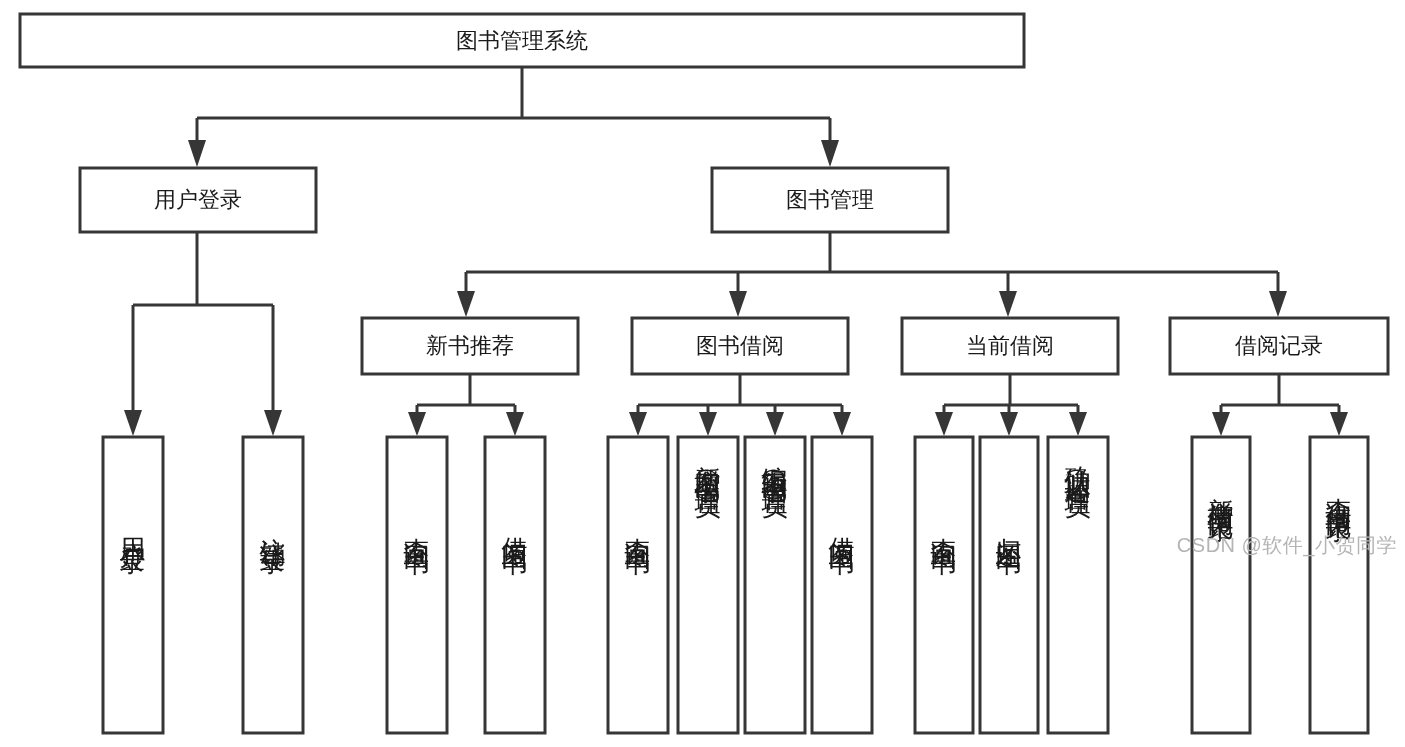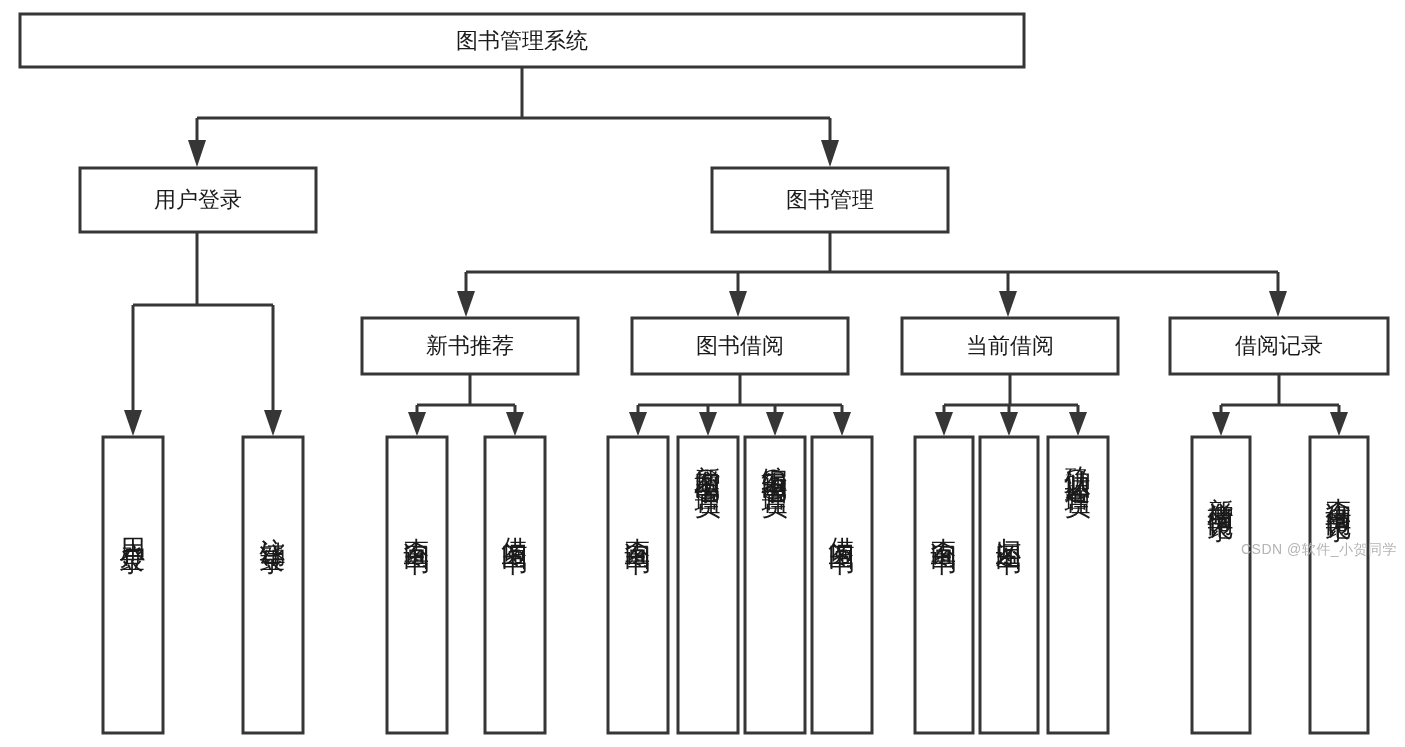--- a/index.html
+++ b/index.html
@@ -64,21 +64,21 @@
     line-height: 1;
     letter-spacing: 4px;
     color: #1a1a1a;
     white-space: nowrap;
   }
   .watermark {
     position: absolute;
     right: 8px;
     bottom: 4px;
     font-family: "Liberation Sans", "DejaVu Sans", sans-serif;
-    font-size: 14px;
+    font-size: 20px;
     color: #b4b4b4;
     letter-spacing: 0.5px;
     white-space: nowrap;
   }
 </style>
 </head>
 <body>
 
 <div id="diagram-root">
 

